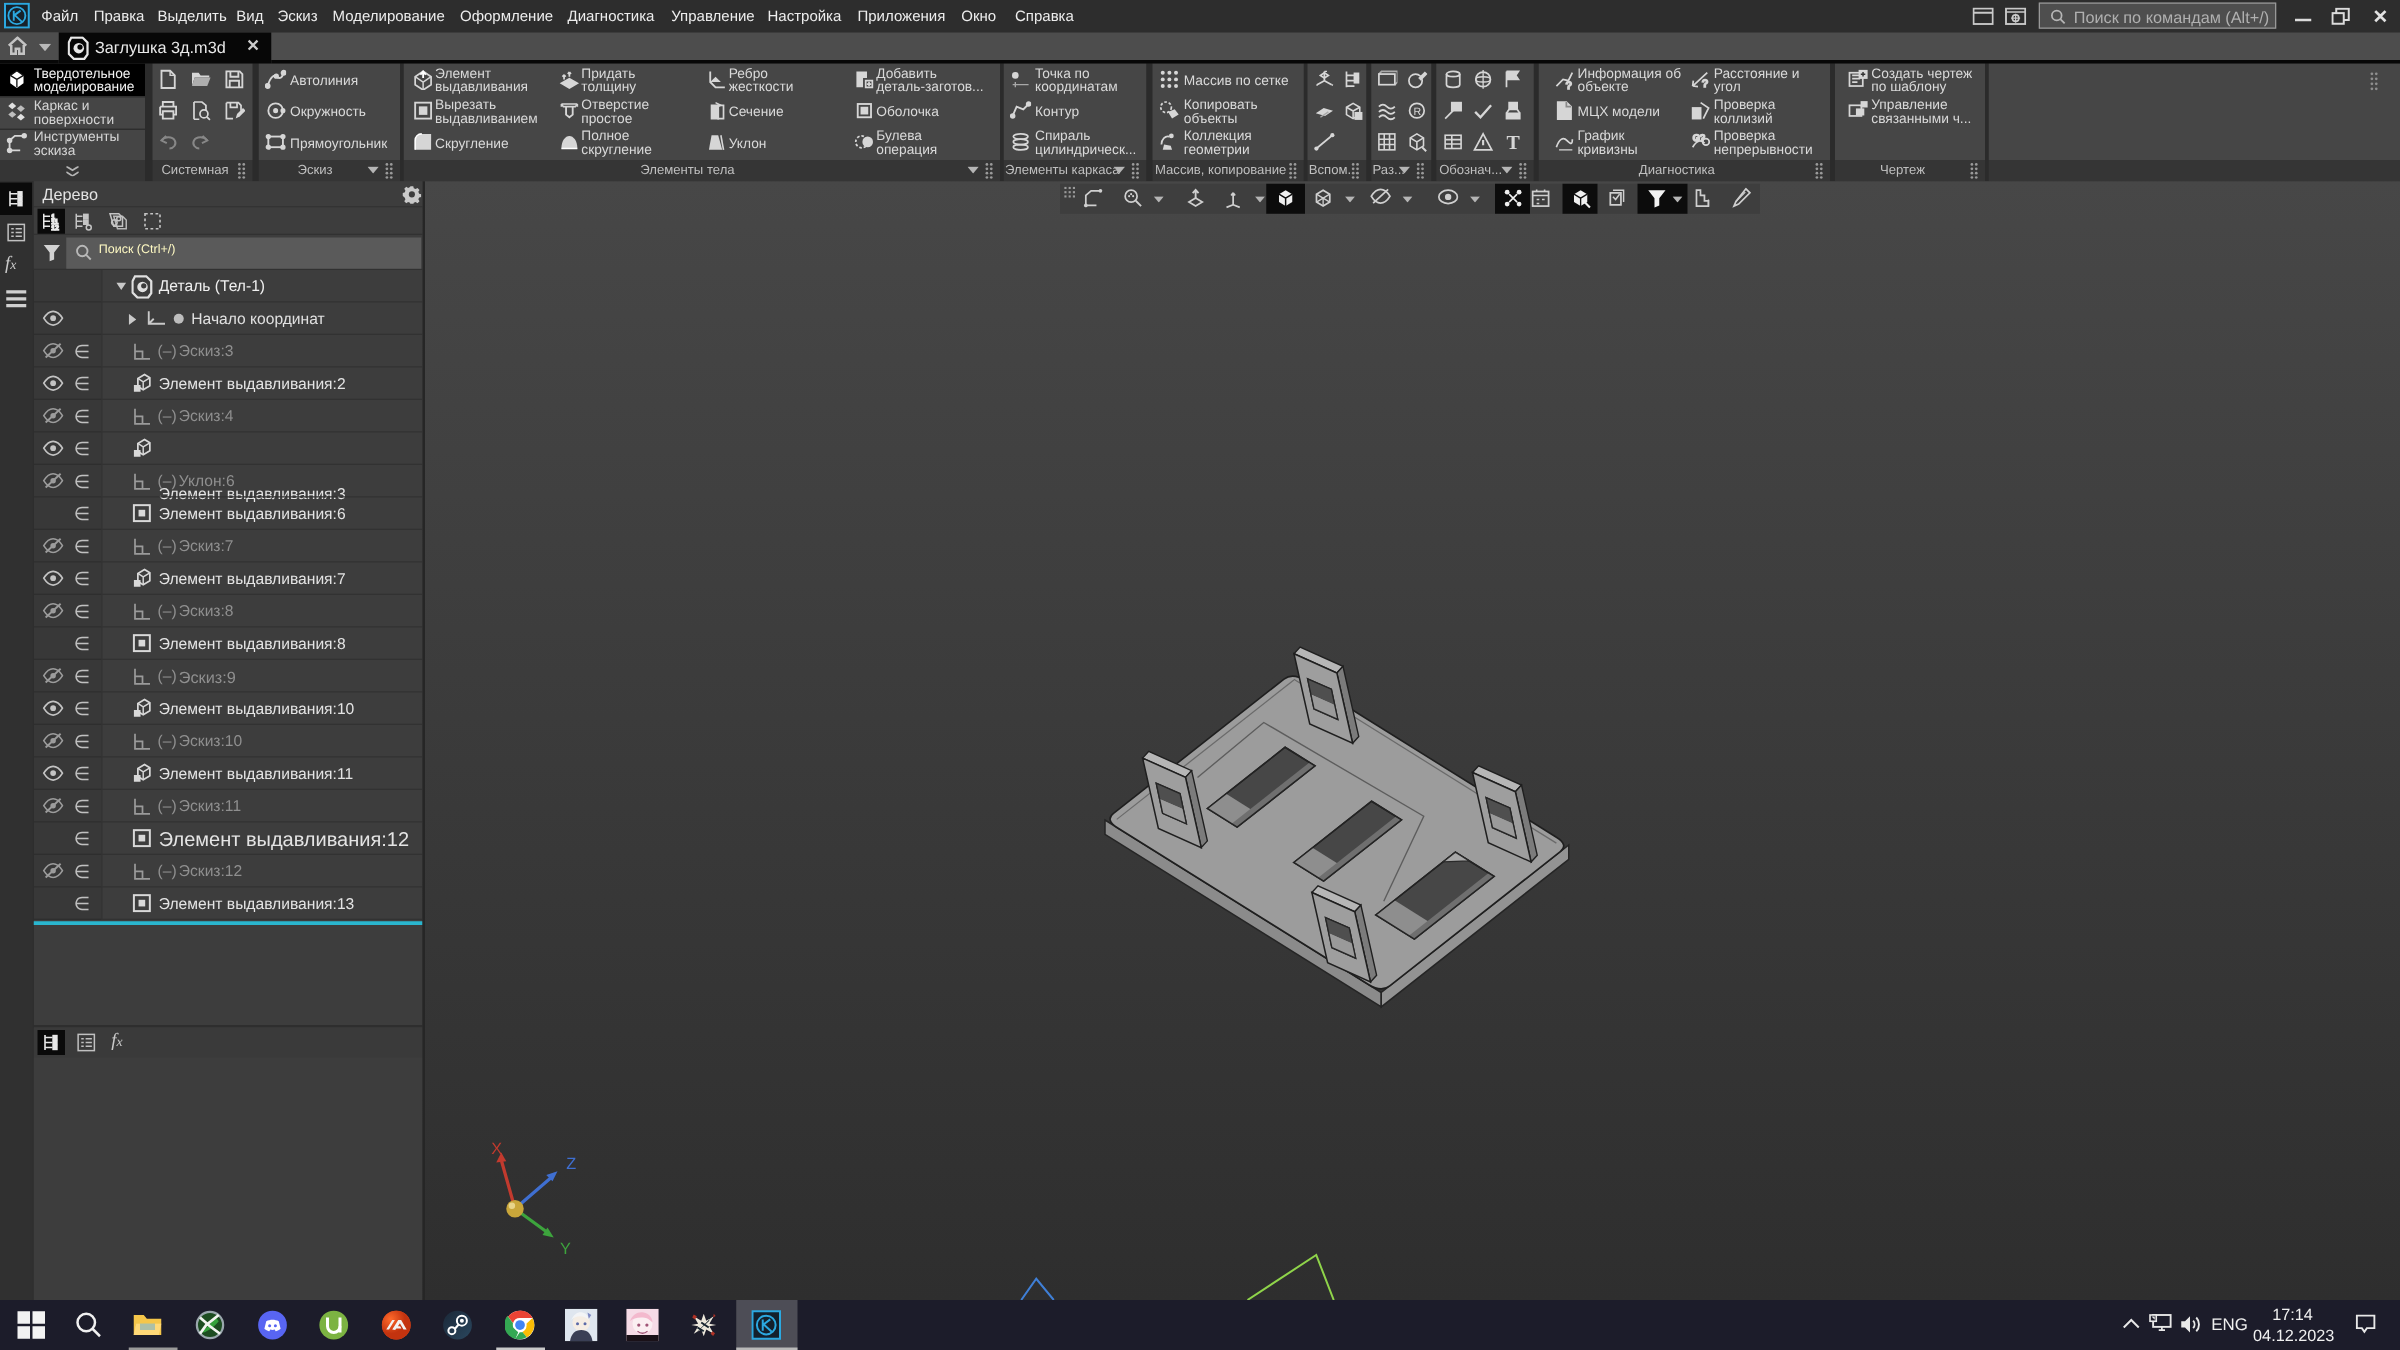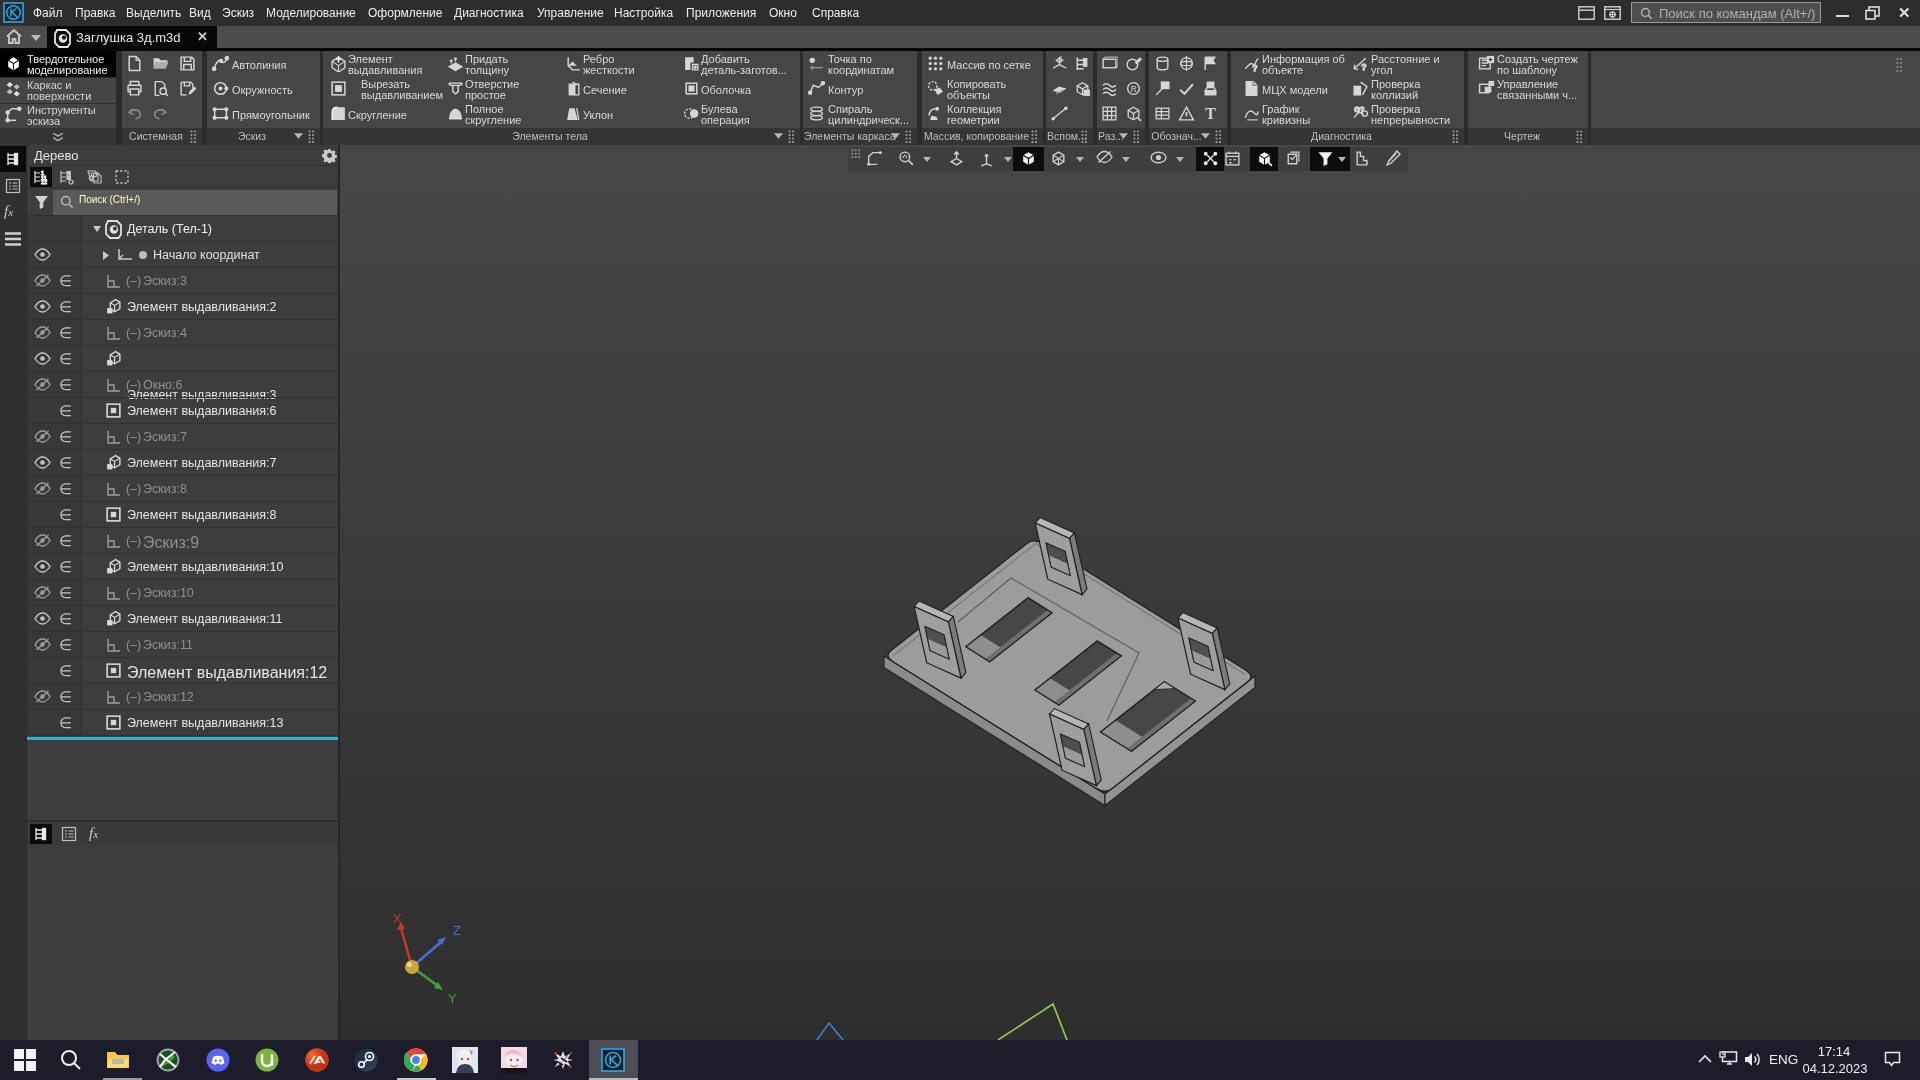--- a/index.html
+++ b/index.html
@@ -468,21 +468,21 @@
         <circle cx="5" cy="12" r="1.1"></circle>
       </g>
     </svg>
 <svg class="ric" style="left:330px;top:4px" width="17" height="17" viewBox="0 0 16 16">
       <use href="#extrude"></use>
     </svg>
 <div class="cmd" style="left:348px;top:3px;width:120px;color:#d9d9d9">Элемент<br>выдавливания</div>
 <svg class="ric" style="left:330px;top:29px" width="17" height="17" viewBox="0 0 16 16">
       <use href="#cutex"></use>
     </svg>
-<div class="cmd" style="left:361px;top:28px;width:120px;color:#d9d9d9">Вырезать<br>выдавливанием</div>
+<div class="cmd" style="left:348px;top:28px;width:120px;color:#d9d9d9">Вырезать<br>выдавливанием</div>
 <svg class="ric" style="left:330px;top:54px" width="17" height="17" viewBox="0 0 16 16">
       <use href="#fillet"></use>
     </svg>
 <div class="cmd" style="left:348px;top:59px;width:120px;color:#d9d9d9">Скругление</div>
 <svg class="ric" style="left:447px;top:4px" width="17" height="17" viewBox="0 0 16 16">
       <use href="#thick"></use>
     </svg>
 <div class="cmd" style="left:465px;top:3px;width:120px;color:#d9d9d9">Придать<br>толщину</div>
 <svg class="ric" style="left:447px;top:29px" width="17" height="17" viewBox="0 0 16 16">
       <use href="#hole"></use>
@@ -906,21 +906,21 @@
         <svg class="abs" style="left:7px;top:6px" width="17" height="13" viewBox="0 0 17 13">
           <path d="M1 6.5C3.5 2.5 6 1 8.5 1s5 1.5 7.5 5.5C13.5 10.5 11 12 8.5 12S3.5 10.5 1 6.5z" fill="none" stroke="#a8a8a8" stroke-width="1.3"></path>
           <circle cx="8.5" cy="6.5" r="2.2" fill="#a8a8a8"></circle>
           <path d="M2.5 12L14.5 1" stroke="#a8a8a8" stroke-width="1.5"></path>
         </svg>
         <span class="abs" style="left:32px;top:4px;font-size:15px;color:#cfcfcf;">∈</span>
         <svg class="abs" style="left:79px;top:5px" width="16" height="16" viewBox="0 0 16 16">
           <path d="M2 2v12h12M2 14V8h6v6" fill="none" stroke="#9a9a9a" stroke-width="1.4"></path>
         </svg>
         <span class="abs" style="left:99px;top:6px;font-size:12.5px;color:#8f8f8f;">(–)</span>
-        <span class="abs" style="left:116px;top:6px;font-size:12.5px;color:#8f8f8f;">Окно:6</span>
+        <span class="abs" style="left:116px;top:6px;font-size:12.5px;color:#8f8f8f;">Уклон:6</span>
       </div>
 <div class="trow" style="top:253px">
         <span class="abs" style="left:32px;top:4px;font-size:15px;color:#cfcfcf;">∈</span>
         <svg class="abs" style="left:78px;top:4px" width="17" height="17" viewBox="0 0 16 16">
           <rect x="2" y="2" width="12" height="12" fill="none" stroke="#d8d8d8" stroke-width="1.5"></rect>
           <rect x="5.5" y="5.5" width="5" height="5" fill="#d8d8d8"></rect>
         </svg>
         <span class="abs" style="left:100px;top:6px;font-size:12.5px;color:#e4e4e4;">Элемент выдавливания:6</span>
       </div>
 <div class="trow" style="top:279px">
@@ -974,21 +974,21 @@
         <svg class="abs" style="left:7px;top:6px" width="17" height="13" viewBox="0 0 17 13">
           <path d="M1 6.5C3.5 2.5 6 1 8.5 1s5 1.5 7.5 5.5C13.5 10.5 11 12 8.5 12S3.5 10.5 1 6.5z" fill="none" stroke="#a8a8a8" stroke-width="1.3"></path>
           <circle cx="8.5" cy="6.5" r="2.2" fill="#a8a8a8"></circle>
           <path d="M2.5 12L14.5 1" stroke="#a8a8a8" stroke-width="1.5"></path>
         </svg>
         <span class="abs" style="left:32px;top:4px;font-size:15px;color:#cfcfcf;">∈</span>
         <svg class="abs" style="left:79px;top:5px" width="16" height="16" viewBox="0 0 16 16">
           <path d="M2 2v12h12M2 14V8h6v6" fill="none" stroke="#9a9a9a" stroke-width="1.4"></path>
         </svg>
         <span class="abs" style="left:99px;top:6px;font-size:12.5px;color:#8f8f8f;">(–)</span>
-        <span class="abs" style="left:116px;top:6px;font-size:16px;color:#8f8f8f;">Эскиз:9</span>
+        <span class="abs" style="left:116px;top:6px;font-size:13px;color:#8f8f8f;">Эскиз:9</span>
       </div>
 <div class="trow" style="top:409px">
         <svg class="abs" style="left:7px;top:6px" width="17" height="13" viewBox="0 0 17 13">
           <path d="M1 6.5C3.5 2.5 6 1 8.5 1s5 1.5 7.5 5.5C13.5 10.5 11 12 8.5 12S3.5 10.5 1 6.5z" fill="none" stroke="#d2d2d2" stroke-width="1.4"></path>
           <circle cx="8.5" cy="6.5" r="2.3" fill="#d2d2d2"></circle>
         </svg>
         <span class="abs" style="left:32px;top:4px;font-size:15px;color:#cfcfcf;">∈</span>
         <svg class="abs" style="left:78px;top:4px" width="17" height="17" viewBox="0 0 16 16">
           <path d="M5 4.5L10 1.5l4 2.5v6l-5 3-4-2.5z" fill="none" stroke="#d8d8d8" stroke-width="1.3"></path>
           <path d="M5 4.5l4 2.5 5-3M9 7v6" fill="none" stroke="#d8d8d8" stroke-width="1.1"></path>

